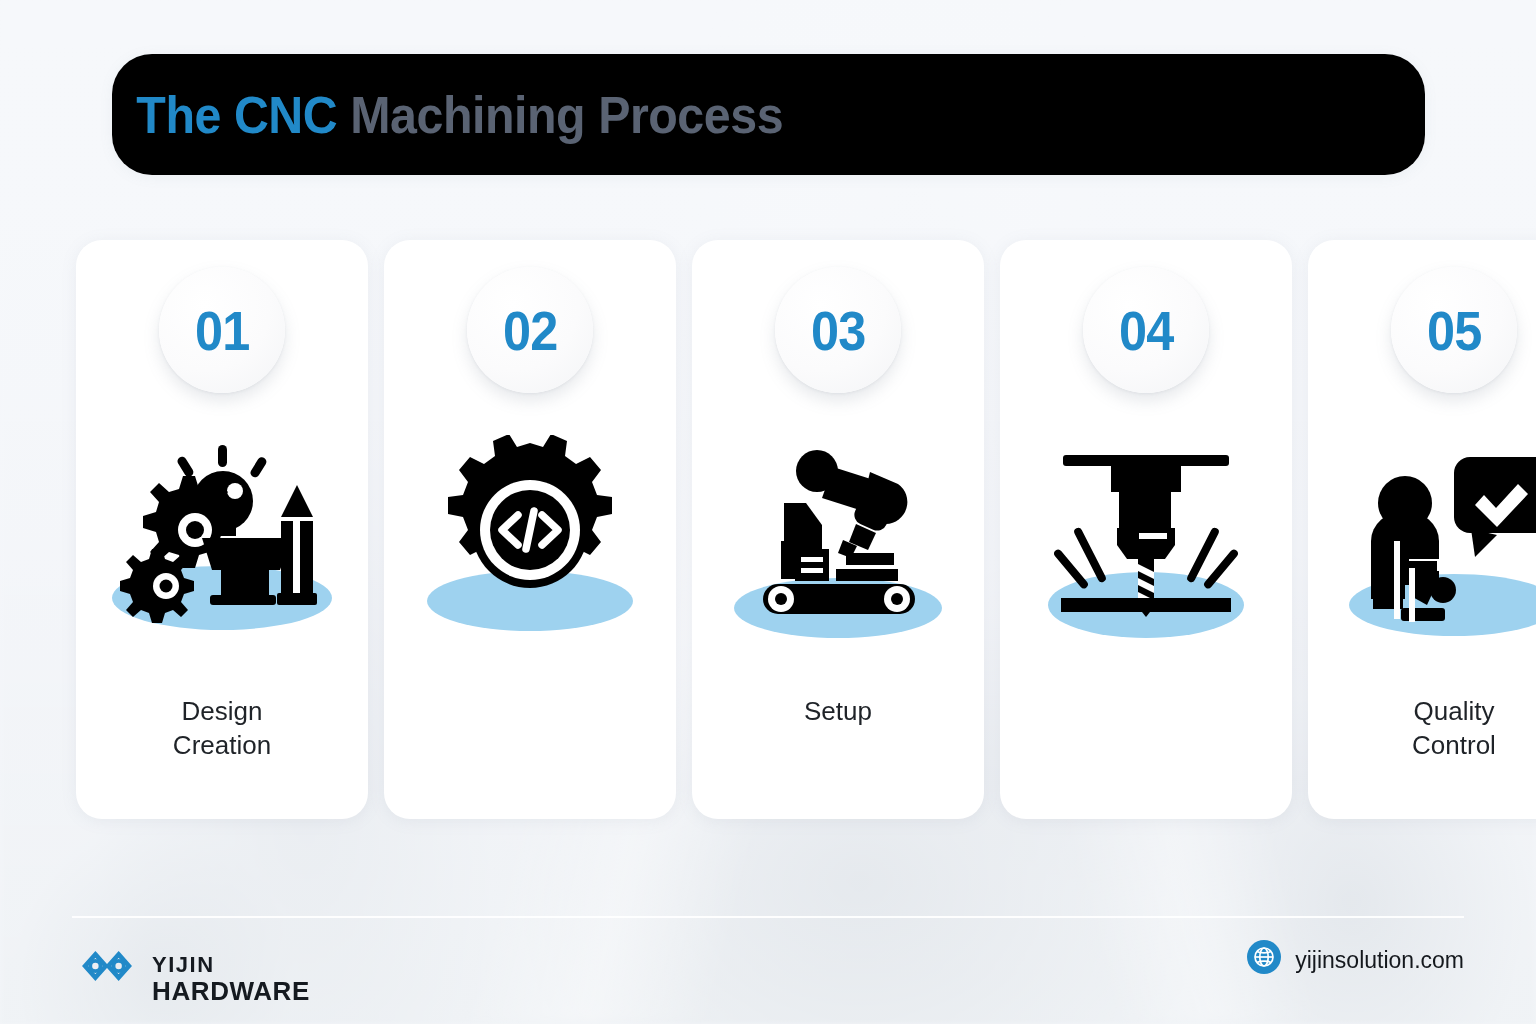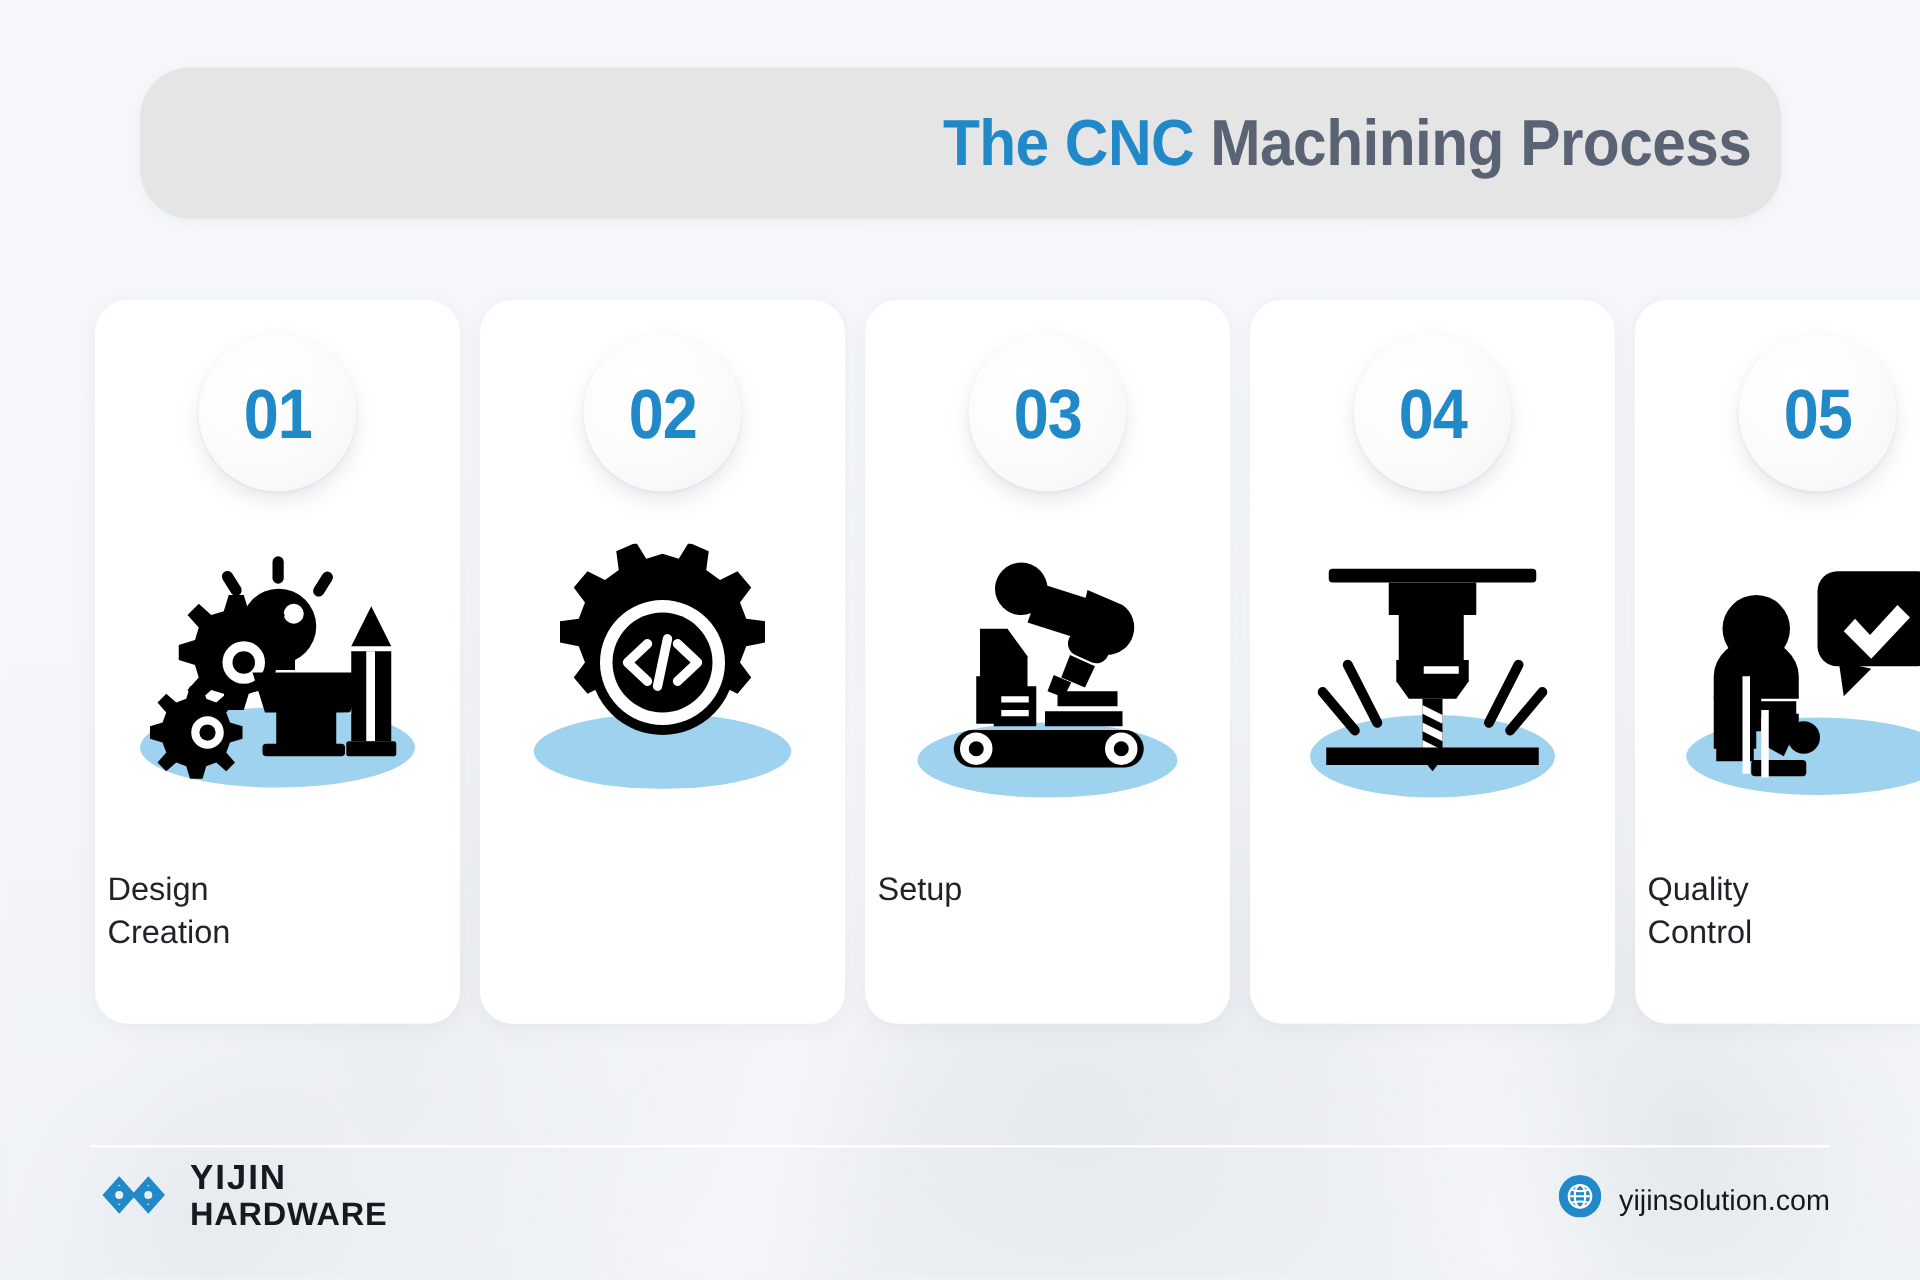--- a/index.html
+++ b/index.html
@@ -33,23 +33,23 @@
   .bg-veil {
     position:absolute; inset:0;
     background: linear-gradient(180deg, rgba(246,248,251,0.96) 0%, rgba(246,248,251,0.92) 20%, rgba(244,246,250,0.55) 62%, rgba(242,245,248,0.42) 100%);
   }
 
   .stage { position:absolute; inset:0; }
 
   
   .title-card {
     position:absolute; left:112px; top:54px; width:1313px; height:121px;
-    background:#e5e5e5; border-radius:40px;
+    background:#000000; border-radius:40px;
     box-shadow: 0 2px 14px rgba(120,135,155,0.08);
-    display:flex; align-items:center; justify-content:flex-end;
+    display:flex; align-items:center; justify-content:flex-start;
   }
   .title-text {
     font-size:52px; font-weight:700; letter-spacing:-0.5px;
     white-space:nowrap;
     font-family:"Liberation Sans", sans-serif;
     transform: scaleX(0.93);
   }
   .t-blue { color:#2189c8; }
   .t-dark { color:#5a6373; }
 
@@ -78,40 +78,41 @@
   }
 
   .icon-wrap {
     position:absolute; left:0; right:0; top:185px; height:220px;
     display:flex; align-items:flex-end; justify-content:center;
   }
   .icon-wrap svg { display:block; }
 
   .card-label {
     position:absolute; left:10px; right:10px; top:455px;
-    text-align:left; color:#1f2328;
+    text-align:center; color:#1f2328;
     font-size:26px; line-height:1.30; font-weight:400;
     font-family:"Liberation Sans", sans-serif;
     white-space:pre-line;
   }
 
   
   .footer-rule {
     position:absolute; left:72px; top:916px; width:1392px; height:2px;
     background: rgba(255,255,255,0.92);
   }
   .footer-left {
     position:absolute; left:76px; top:928px;
     display:flex; align-items:center; gap:14px;
   }
   .logo-mark { width:62px; height:44px; }
   .logo-words { line-height:1.0; }
   .logo-yijin {
-    font-size:28px; font-weight:700; color:#151a20; letter-spacing:1.5px;
-    font-family:"Liberation Sans", sans-serif;
+    font-size:22px; font-weight:700; color:#151a20; letter-spacing:1.5px;
+    font-family:"Liberation Sans", sans-serif;
+    margin-top:26px;
   }
   .logo-hardware {
     font-size:26px; font-weight:700; color:#151a20; letter-spacing:0.6px;
     margin-top:2px;
     font-family:"Liberation Sans", sans-serif;
   }
   .footer-right {
     position:absolute; right:72px; top:940px;
     display:flex; align-items:flex-end; gap:14px;
   }

